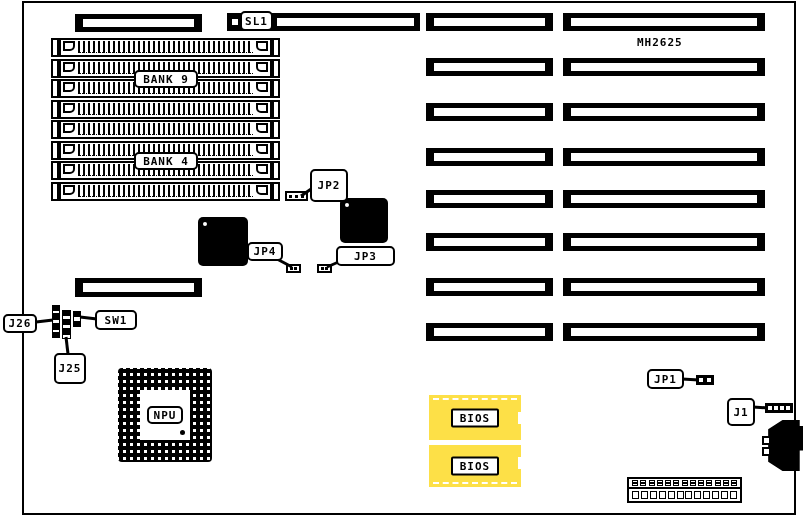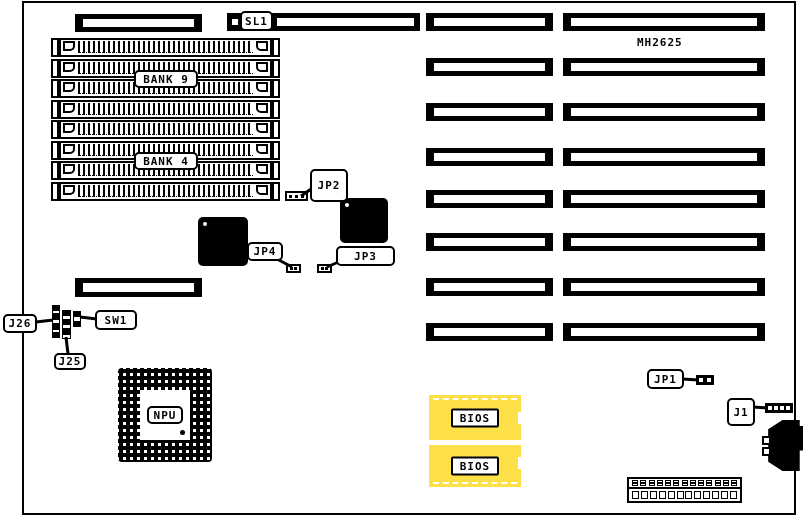--- a/index.html
+++ b/index.html
@@ -235,21 +235,21 @@
       <div class="pin"></div>
   </div>
 
   <div class="tag" style="left:310px;top:169px;width:38px;height:33px">JP2</div>
   <div class="tag" style="left:247px;top:242px;width:36px;height:19px">JP4</div>
   <div class="tag" style="left:336px;top:246px;width:59px;height:20px">JP3</div>
   <div class="tag" style="left:647px;top:369px;width:37px;height:20px">JP1</div>
   <div class="tag" style="left:727px;top:398px;width:28px;height:28px">J1</div>
   <div class="tag" style="left:3px;top:314px;width:34px;height:19px">J26</div>
   <div class="tag" style="left:95px;top:310px;width:42px;height:20px">SW1</div>
-  <div class="tag" style="left:54px;top:353px;width:32px;height:17px">J25</div>
+  <div class="tag" style="left:54px;top:353px;width:32px;height:31px">J25</div>
 
   <div class="vh" style="left:52px;top:305px;width:8px;height:33px">
       <div></div>
       <div></div>
       <div></div>
       <div></div>
       <div></div>
       <div></div>
       <div></div>
     </div>

